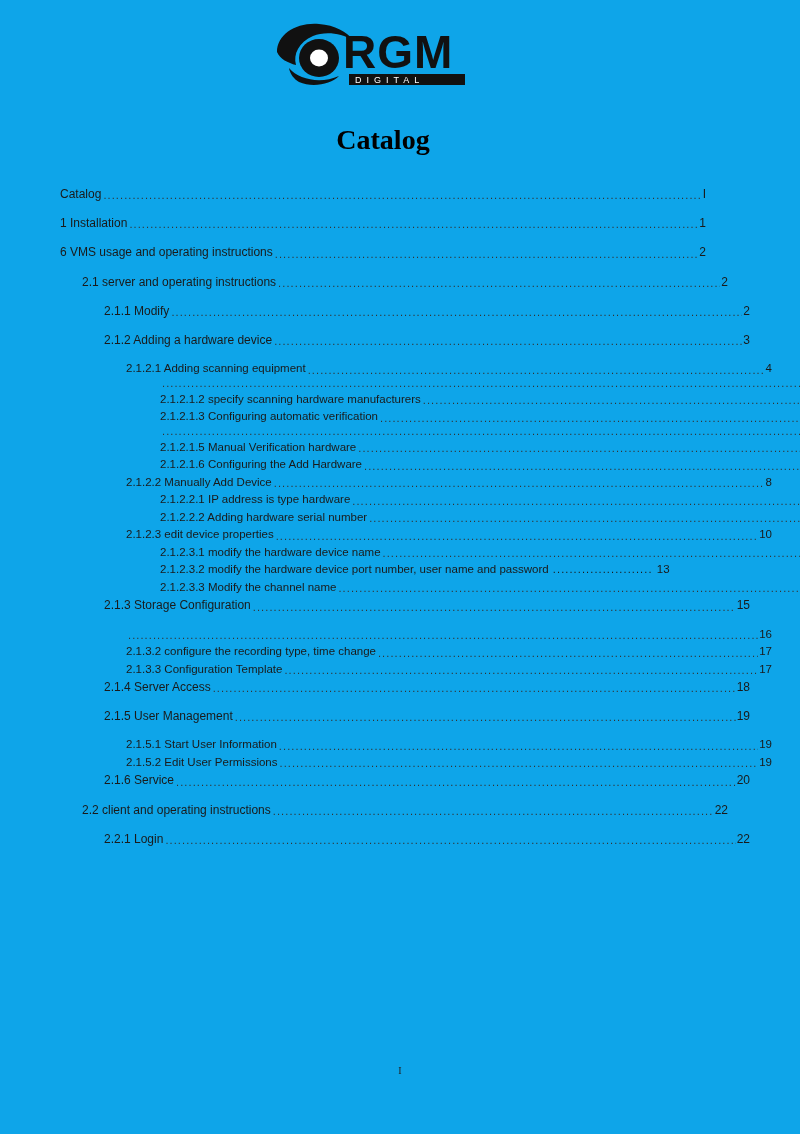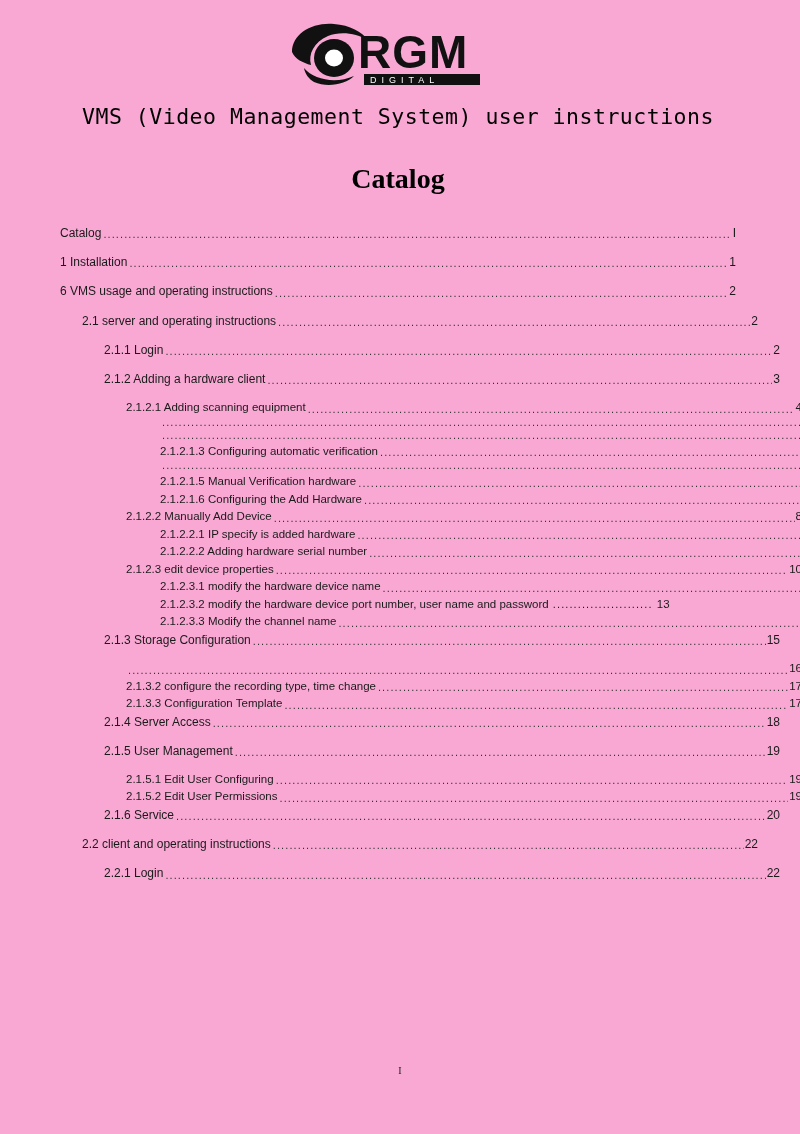--- a/index.html
+++ b/index.html
@@ -12,23 +12,23 @@
     height: 1134px;
     font-family: "Liberation Sans", sans-serif;
     color: #000000;
     position: relative;
     overflow: hidden;
   }
   .page {
     width: 800px;
     height: 1134px;
     box-sizing: border-box;
-    padding: 14px 64px 0 60px;
+    padding: 14px 94px 0 60px;
     position: relative;
-    background: #f9a8d4;
+    background: #0ea5e9;
   }
 
   
   .logo-wrap {
     width: 100%;
     display: flex;
     justify-content: center;
     align-items: flex-start;
     margin-top: 4px;
     margin-bottom: 2px;
@@ -141,21 +141,20 @@
         <path d="M26 50 C36 62, 58 66, 76 58 C68 66, 50 70, 36 64 C31 61, 27 56, 26 50 Z" fill="#111"></path>
 
         <text x="80" y="50" font-family="Liberation Sans, sans-serif" font-size="46" font-weight="bold" fill="#111" letter-spacing="1">RGM</text>
 
         <rect x="86" y="56" width="116" height="11" fill="#111"></rect>
         <text x="92" y="65" font-family="Liberation Sans, sans-serif" font-size="9" fill="#fff" letter-spacing="5">DIGITAL</text>
       </svg>
     </div>
   </div>
 
-  <div class="doc-title">VMS (Video Management System) user instructions</div>
 
   <div class="catalog-heading">Catalog</div>
 
   <div class="toc" id="toc">
       <div class="toc-entry lvl0">
         <span class="label">Catalog</span>
         <span class="dots">...............................................................................................................................................................................................................................................................................................................................................................................................................</span>
         <span class="pg">I</span>
       </div>
       <div class="toc-entry lvl0">
@@ -167,38 +166,39 @@
         <span class="label">6 VMS usage and operating instructions</span>
         <span class="dots">...............................................................................................................................................................................................................................................................................................................................................................................................................</span>
         <span class="pg">2</span>
       </div>
       <div class="toc-entry lvl1">
         <span class="label">2.1 server and operating instructions</span>
         <span class="dots">...............................................................................................................................................................................................................................................................................................................................................................................................................</span>
         <span class="pg">2</span>
       </div>
       <div class="toc-entry lvl2">
-        <span class="label">2.1.1 Login</span>
+        <span class="label">2.1.1 Modify</span>
         <span class="dots">...............................................................................................................................................................................................................................................................................................................................................................................................................</span>
         <span class="pg">2</span>
       </div>
       <div class="toc-entry lvl2">
-        <span class="label">2.1.2 Adding a hardware client</span>
+        <span class="label">2.1.2 Adding a hardware device</span>
         <span class="dots">...............................................................................................................................................................................................................................................................................................................................................................................................................</span>
         <span class="pg">3</span>
       </div>
       <div class="toc-entry lvl3">
         <span class="label">2.1.2.1 Adding scanning equipment</span>
         <span class="dots">...............................................................................................................................................................................................................................................................................................................................................................................................................</span>
         <span class="pg">4</span>
       </div>
       <div class="toc-entry lvl4">
         <span class="dots">...............................................................................................................................................................................................................................................................................................................................................................................................................</span>
       </div>
       <div class="toc-entry lvl4">
+        <span class="label">2.1.2.1.2 specify scanning hardware manufacturers</span>
         <span class="dots">...............................................................................................................................................................................................................................................................................................................................................................................................................</span>
       </div>
       <div class="toc-entry lvl4">
         <span class="label">2.1.2.1.3 Configuring automatic verification</span>
         <span class="dots">...............................................................................................................................................................................................................................................................................................................................................................................................................</span>
       </div>
       <div class="toc-entry lvl4">
         <span class="dots">...............................................................................................................................................................................................................................................................................................................................................................................................................</span>
       </div>
       <div class="toc-entry lvl4">
@@ -208,21 +208,21 @@
       <div class="toc-entry lvl4">
         <span class="label">2.1.2.1.6 Configuring the Add Hardware</span>
         <span class="dots">...............................................................................................................................................................................................................................................................................................................................................................................................................</span>
       </div>
       <div class="toc-entry lvl3">
         <span class="label">2.1.2.2 Manually Add Device</span>
         <span class="dots">...............................................................................................................................................................................................................................................................................................................................................................................................................</span>
         <span class="pg">8</span>
       </div>
       <div class="toc-entry lvl4">
-        <span class="label">2.1.2.2.1 IP specify is added hardware</span>
+        <span class="label">2.1.2.2.1 IP address is type hardware</span>
         <span class="dots">...............................................................................................................................................................................................................................................................................................................................................................................................................</span>
       </div>
       <div class="toc-entry lvl4">
         <span class="label">2.1.2.2.2 Adding hardware serial number</span>
         <span class="dots">...............................................................................................................................................................................................................................................................................................................................................................................................................</span>
       </div>
       <div class="toc-entry lvl3">
         <span class="label">2.1.2.3 edit device properties</span>
         <span class="dots">...............................................................................................................................................................................................................................................................................................................................................................................................................</span>
         <span class="pg">10</span>
@@ -259,21 +259,21 @@
         <span class="label">2.1.4 Server Access</span>
         <span class="dots">...............................................................................................................................................................................................................................................................................................................................................................................................................</span>
         <span class="pg">18</span>
       </div>
       <div class="toc-entry lvl2">
         <span class="label">2.1.5 User Management</span>
         <span class="dots">...............................................................................................................................................................................................................................................................................................................................................................................................................</span>
         <span class="pg">19</span>
       </div>
       <div class="toc-entry lvl3">
-        <span class="label">2.1.5.1 Edit User Configuring</span>
+        <span class="label">2.1.5.1 Start User Information</span>
         <span class="dots">...............................................................................................................................................................................................................................................................................................................................................................................................................</span>
         <span class="pg">19</span>
       </div>
       <div class="toc-entry lvl3">
         <span class="label">2.1.5.2 Edit User Permissions</span>
         <span class="dots">...............................................................................................................................................................................................................................................................................................................................................................................................................</span>
         <span class="pg">19</span>
       </div>
       <div class="toc-entry lvl2">
         <span class="label">2.1.6 Service</span>

